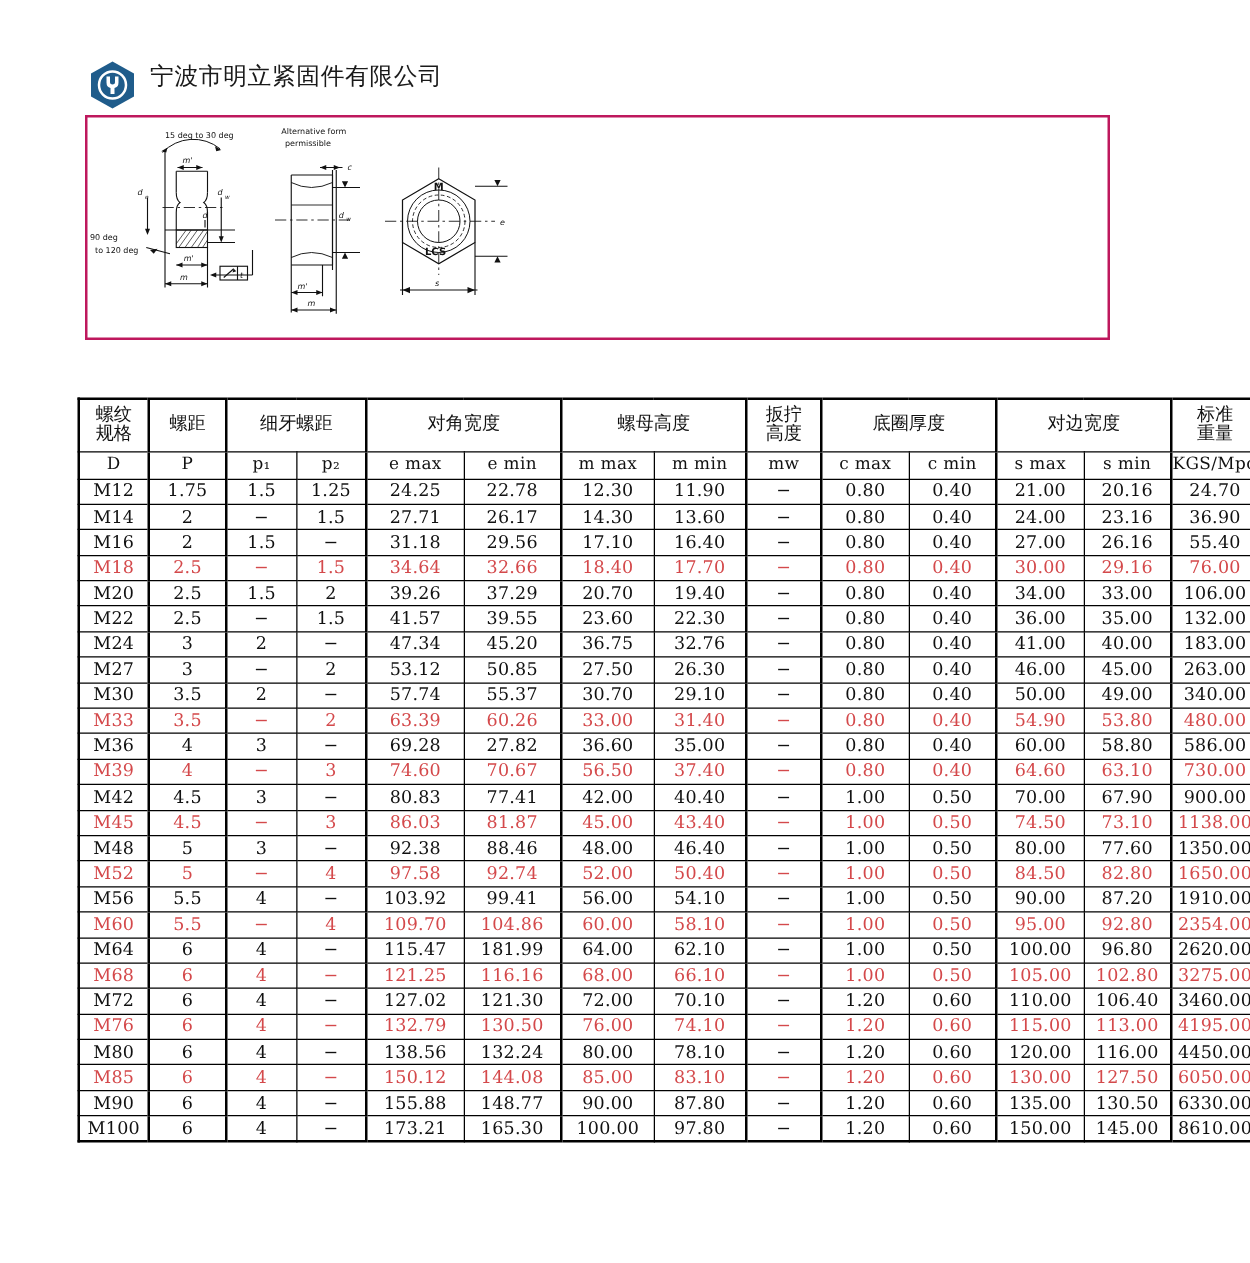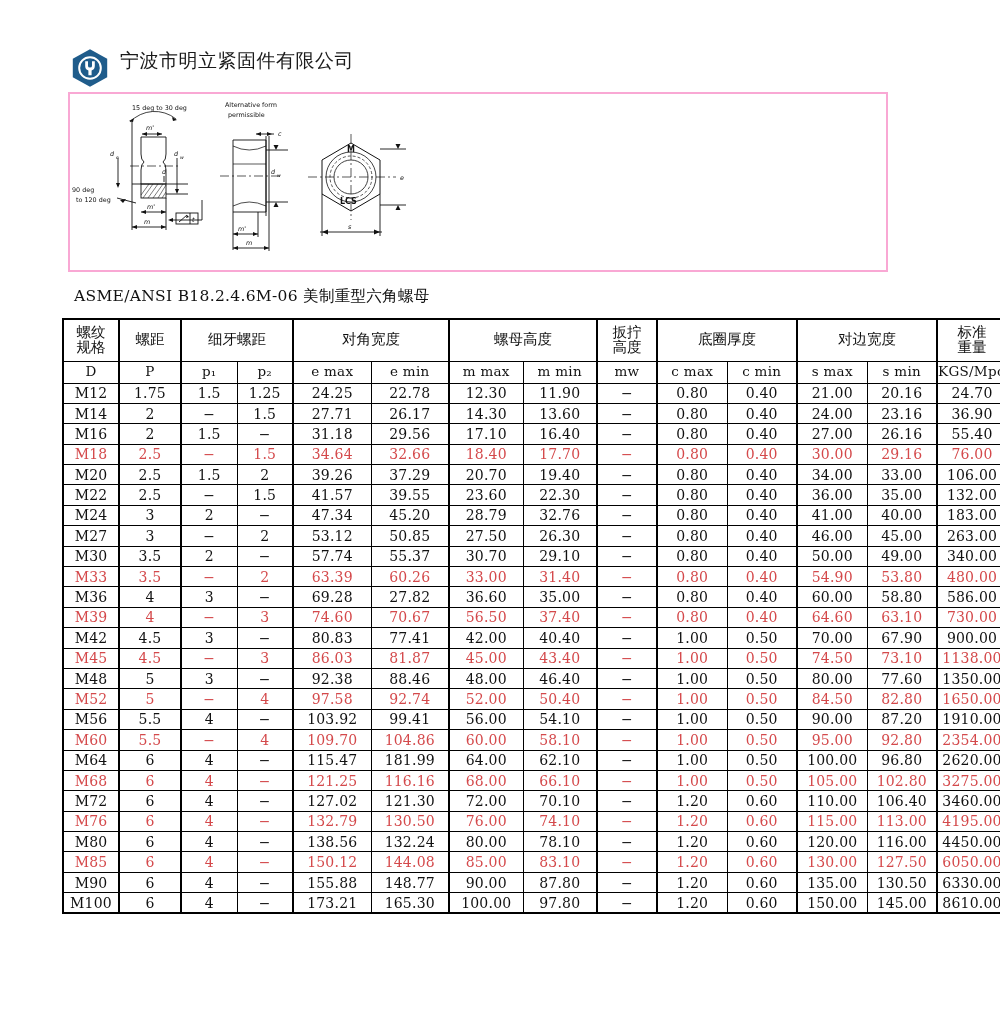--- a/index.html
+++ b/index.html
@@ -19,21 +19,21 @@
   .logo-mark { width: 40px; height: 40px; display:block; }
   .brand-name {
     font-size: 19px; color: #1a1a1a; letter-spacing: .5px;
     font-family: "DejaVu Serif", serif; white-space: nowrap;
   }
 
   
   .figure-panel {
     position: absolute; left: 68px; top: 92px;
     width: 820px; height: 180px;
-    border: 2px solid #f9a8d4; background: #fff;
+    border: 2px solid #be185d; background: #fff;
   }
   .figure-inner {
     position: absolute; left: 0; top: 0;
     width: 352px; height: 176px; overflow: hidden;
   }
   .figure-inner svg { display:block; }
 
   
   .spec-title {
     position: absolute; left: 74px; top: 286px;
@@ -237,21 +237,20 @@
           <line x1="310" y1="100" x2="310" y2="142"></line>
           <line x1="250" y1="138" x2="312" y2="138"></line>
           <path d="M252 138 l6 -2.5 v5 z" fill="#111" stroke="none"></path>
           <path d="M310 138 l-6 -2.5 v5 z" fill="#111" stroke="none"></path>
           <text x="278" y="135" fill="#111" stroke="none" font-style="italic">s</text>
         </g>
       </svg>
     </div>
   </div>
 
-  <div class="spec-title">ASME/ANSI  B18.2.4.6M-06  美制重型六角螺母</div>
 
   <div class="table-wrap">
     <table class="spec">
       <colgroup>
         <col class="c-d">
           <col class="c-p">
           <col class="c-p1">
           <col class="c-p2">
         <col class="c-e">
           <col class="c-e">
@@ -411,21 +410,21 @@
             <td class="cell grp-r">35.00</td>
             <td class="cell">132.00</td>
           </tr>
           <tr>
             <td class="cell first grp-r">M24</td>
             <td class="cell grp-r">3</td>
             <td class="cell">2</td>
             <td class="cell grp-r">−</td>
             <td class="cell">47.34</td>
             <td class="cell grp-r">45.20</td>
-            <td class="cell">28.79</td>
+            <td class="cell">36.75</td>
             <td class="cell grp-r">32.76</td>
             <td class="cell grp-r">−</td>
             <td class="cell">0.80</td>
             <td class="cell grp-r">0.40</td>
             <td class="cell">41.00</td>
             <td class="cell grp-r">40.00</td>
             <td class="cell">183.00</td>
           </tr>
           <tr>
             <td class="cell first grp-r">M27</td>

